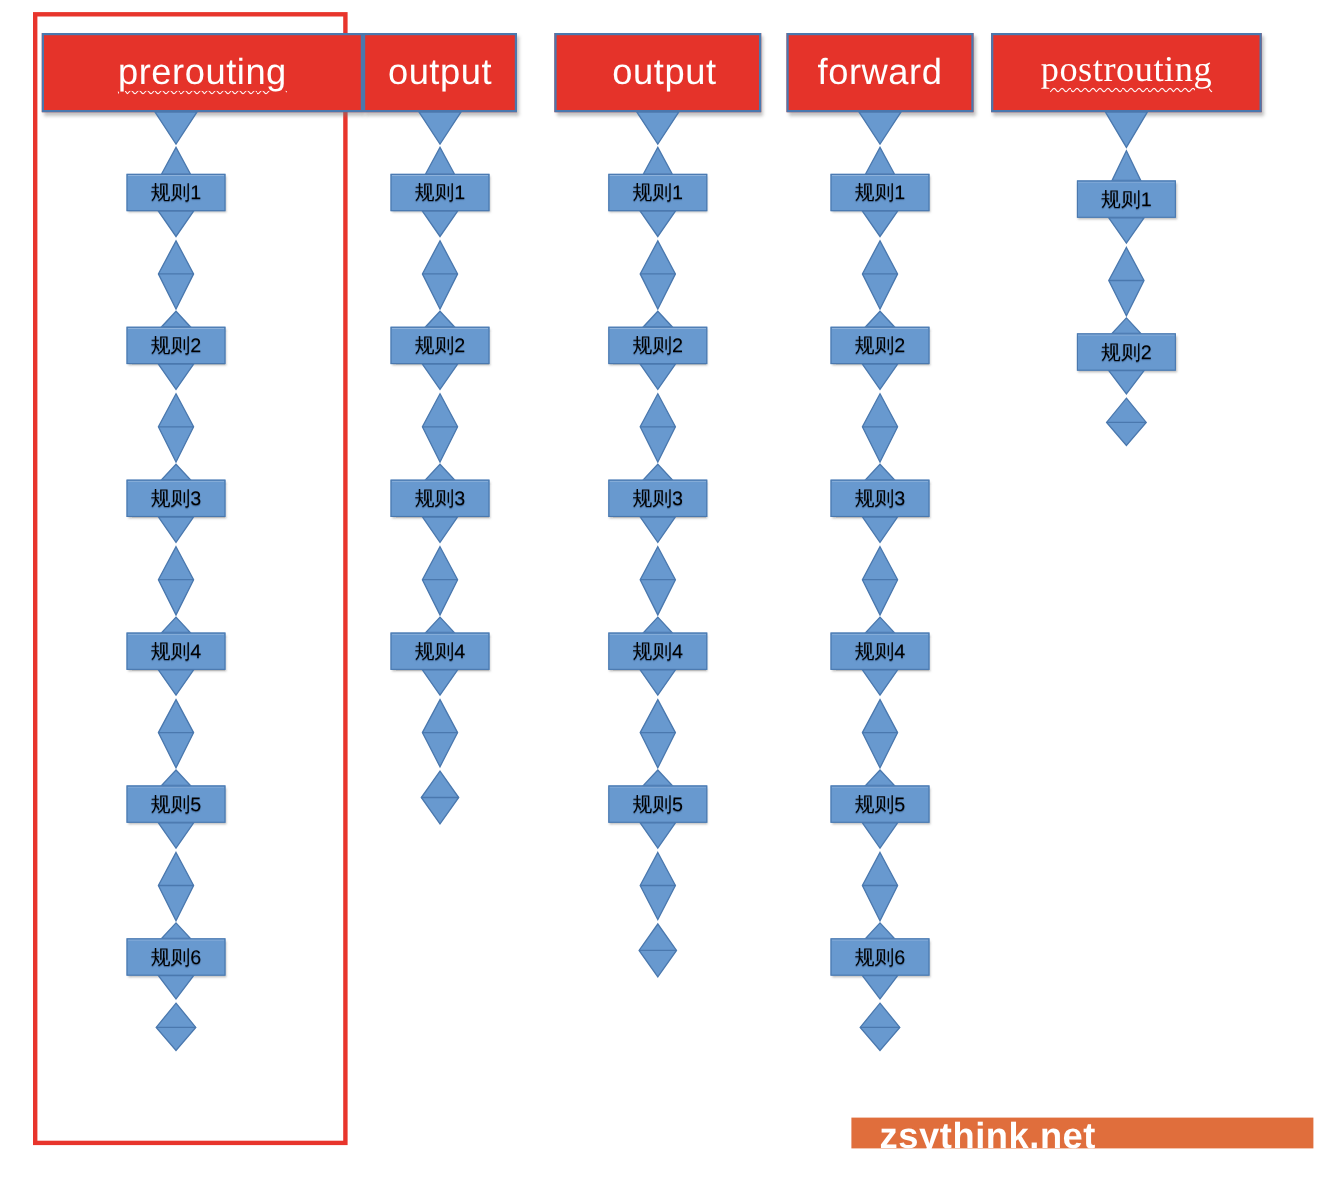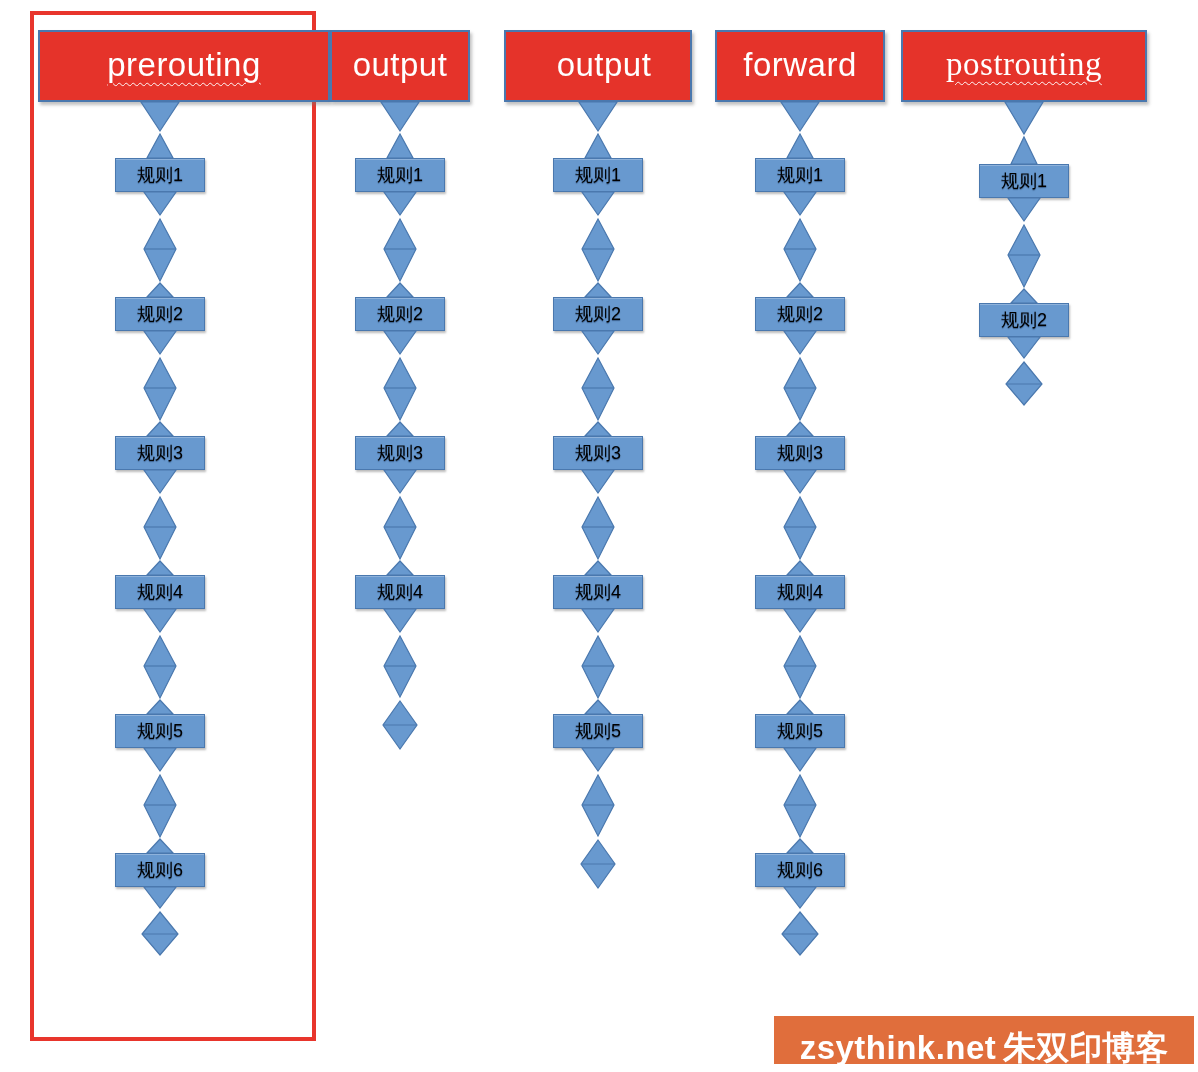--- a/index.html
+++ b/index.html
@@ -38,22 +38,22 @@
     box-shadow:1px 2px 2px rgba(120,120,120,.5), inset 0 1px 0 rgba(255,255,255,.25);
     box-sizing:border-box;
   }
   .rule-node .label{
     color:#000000;font-size:18px;line-height:1;
     text-shadow:0 1px 1px rgba(40,70,110,.7);
   }
   svg.connector{position:absolute;overflow:visible;}
 
   .watermark{
-    position:absolute;left:774px;top:1016px;width:420px;height:48px;
-    display:flex;align-items:flex-end;justify-content:center;
+    position:absolute;left:774px;top:1016px;width:420px;height:28px;
+    display:flex;align-items:flex-start;justify-content:center;
     background:var(--wm-orange,#e06e3c);
   }
   .wm-site{color:#fff;font-size:33px;font-weight:bold;letter-spacing:.5px;line-height:1;}
   .wm-blog{color:#fff;font-size:33px;font-weight:bold;margin-left:7px;line-height:1;margin-top:36px;}
 </style>
 </head>
 <body>
 
 <div id="canvas">
   <div class="watermark">

